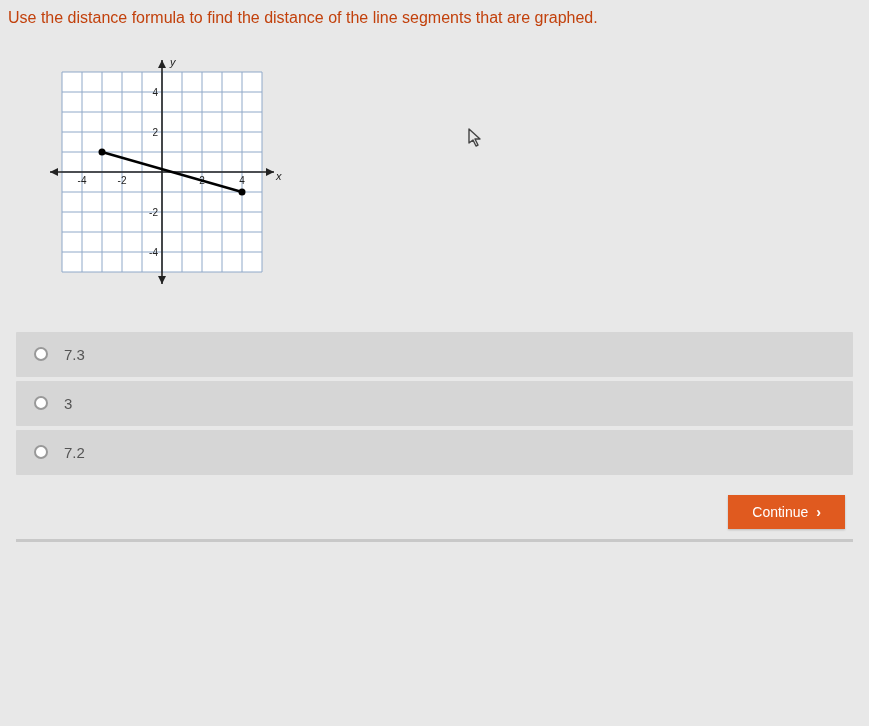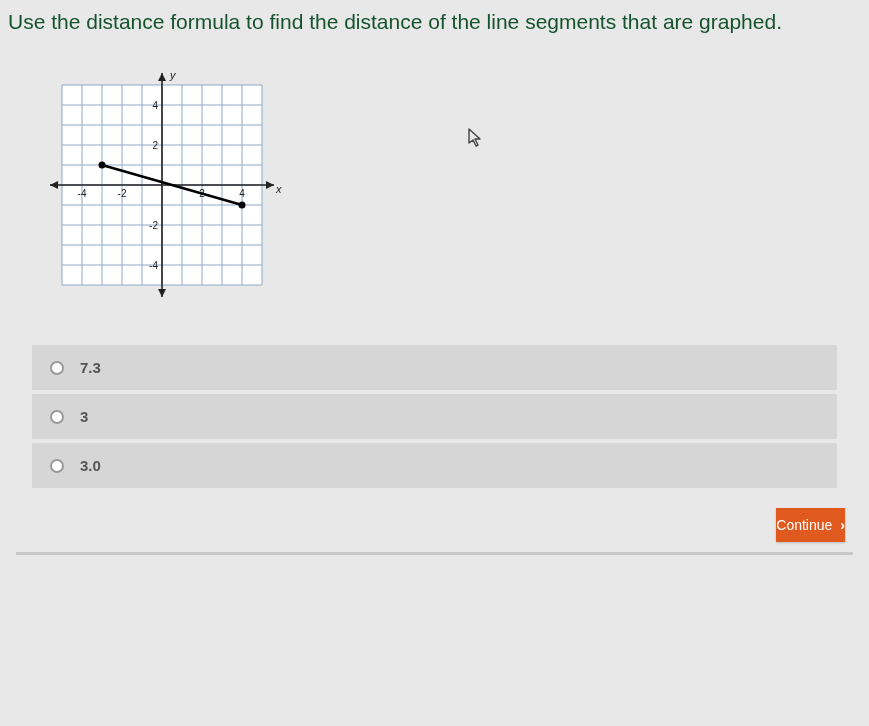--- a/index.html
+++ b/index.html
@@ -14,23 +14,23 @@
     }
     .container {
       padding: 8px 8px 0 8px;
     }
     .question-number {
       color: #d9534f;
       font-size: 17px;
       margin-bottom: 6px;
     }
     .question-text {
-      color: #14532d;
-      font-size: 21px;
-      margin-bottom: 30px;
+      color: #c2410c;
+      font-size: 16px;
+      margin-bottom: 23px;
       line-height: 1.3;
     }
     .graph-wrap {
       margin-left: 34px;
       margin-bottom: 40px;
     }
     .graph-svg {
       display: block;
     }
     .cursor-arrow {
@@ -41,22 +41,21 @@
       font-size: 18px;
       pointer-events: none;
     }
     .select-prompt {
       font-style: italic;
       color: #6a6a6a;
       font-size: 16px;
       margin: 0 0 10px 30px;
     }
     .options {
-      margin: 0 24px;
-      font-weight: bold;
+      margin: 0 8px;
     }
     .option {
       background: #d6d6d6;
       margin-bottom: 4px;
       padding: 14px 18px;
       display: flex;
       align-items: center;
       cursor: pointer;
       border-radius: 1px;
     }
@@ -75,21 +74,21 @@
     }
     .footer {
       display: flex;
       justify-content: flex-end;
       padding: 16px 16px 10px 0;
     }
     .continue-btn {
       background: #e05a1f;
       color: #fff;
       border: none;
-      padding: 9px 0;
+      padding: 9px 24px;
       font-size: 14px;
       cursor: pointer;
       display: flex;
       align-items: center;
       gap: 8px;
       box-shadow: 0 1px 2px rgba(0,0,0,0.2);
       text-align: right;
     }
     .continue-btn .chev {
       font-weight: bold;
@@ -184,21 +183,21 @@
     <div class="option">
       <span class="radio"></span>
       <span class="label">7.3</span>
     </div>
     <div class="option">
       <span class="radio"></span>
       <span class="label">3</span>
     </div>
     <div class="option">
       <span class="radio"></span>
-      <span class="label">3.0</span>
+      <span class="label">7.2</span>
     </div>
   </div>
 
   <div class="footer">
     <button class="continue-btn">
       <span>Continue</span>
       <span class="chev">›</span>
     </button>
   </div>
 

